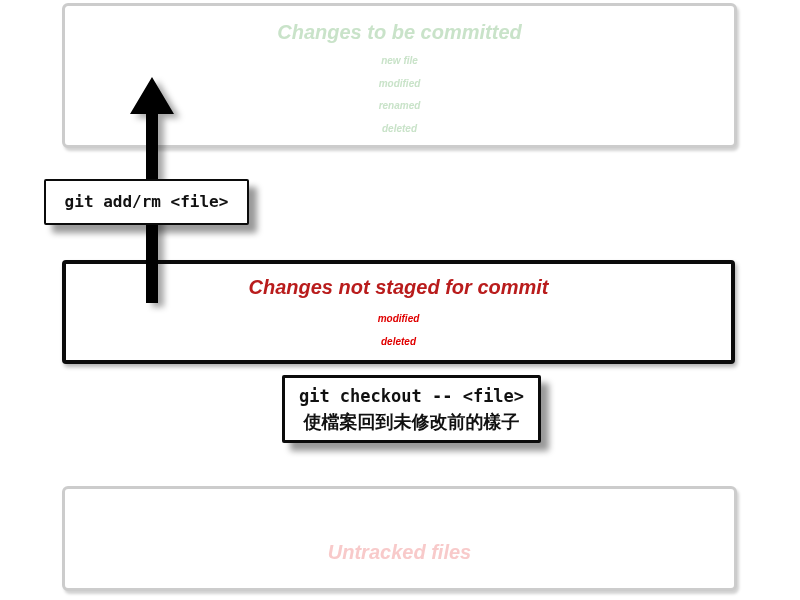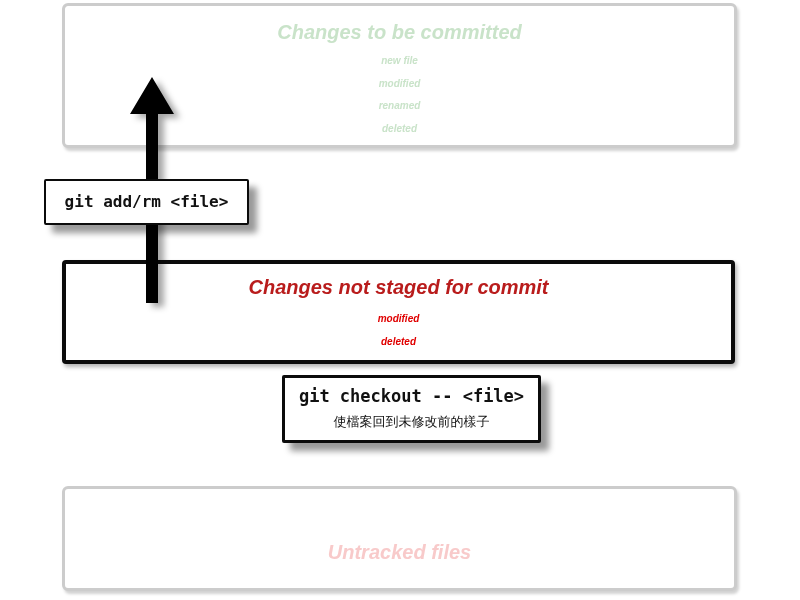--- a/index.html
+++ b/index.html
@@ -99,22 +99,22 @@
     font-family: "DejaVu Sans Mono", "Liberation Mono", monospace;
     font-weight: bold;
     font-size: 16px;
     line-height: 24px;
     color: #111111;
     white-space: nowrap;
   }
   .checkoutcmd .cmdline { font-size: 17px; line-height: 26px; }
   .cmdnote {
     font-family: "Liberation Sans", "DejaVu Sans", sans-serif;
-    font-weight: normal;
-    font-size: 13px;
+    font-weight: bold;
+    font-size: 18px;
     line-height: 26px;
     color: #111111;
     white-space: nowrap;
   }
 </style>
 </head>
 <body>
 
 <div class="canvas">
 

